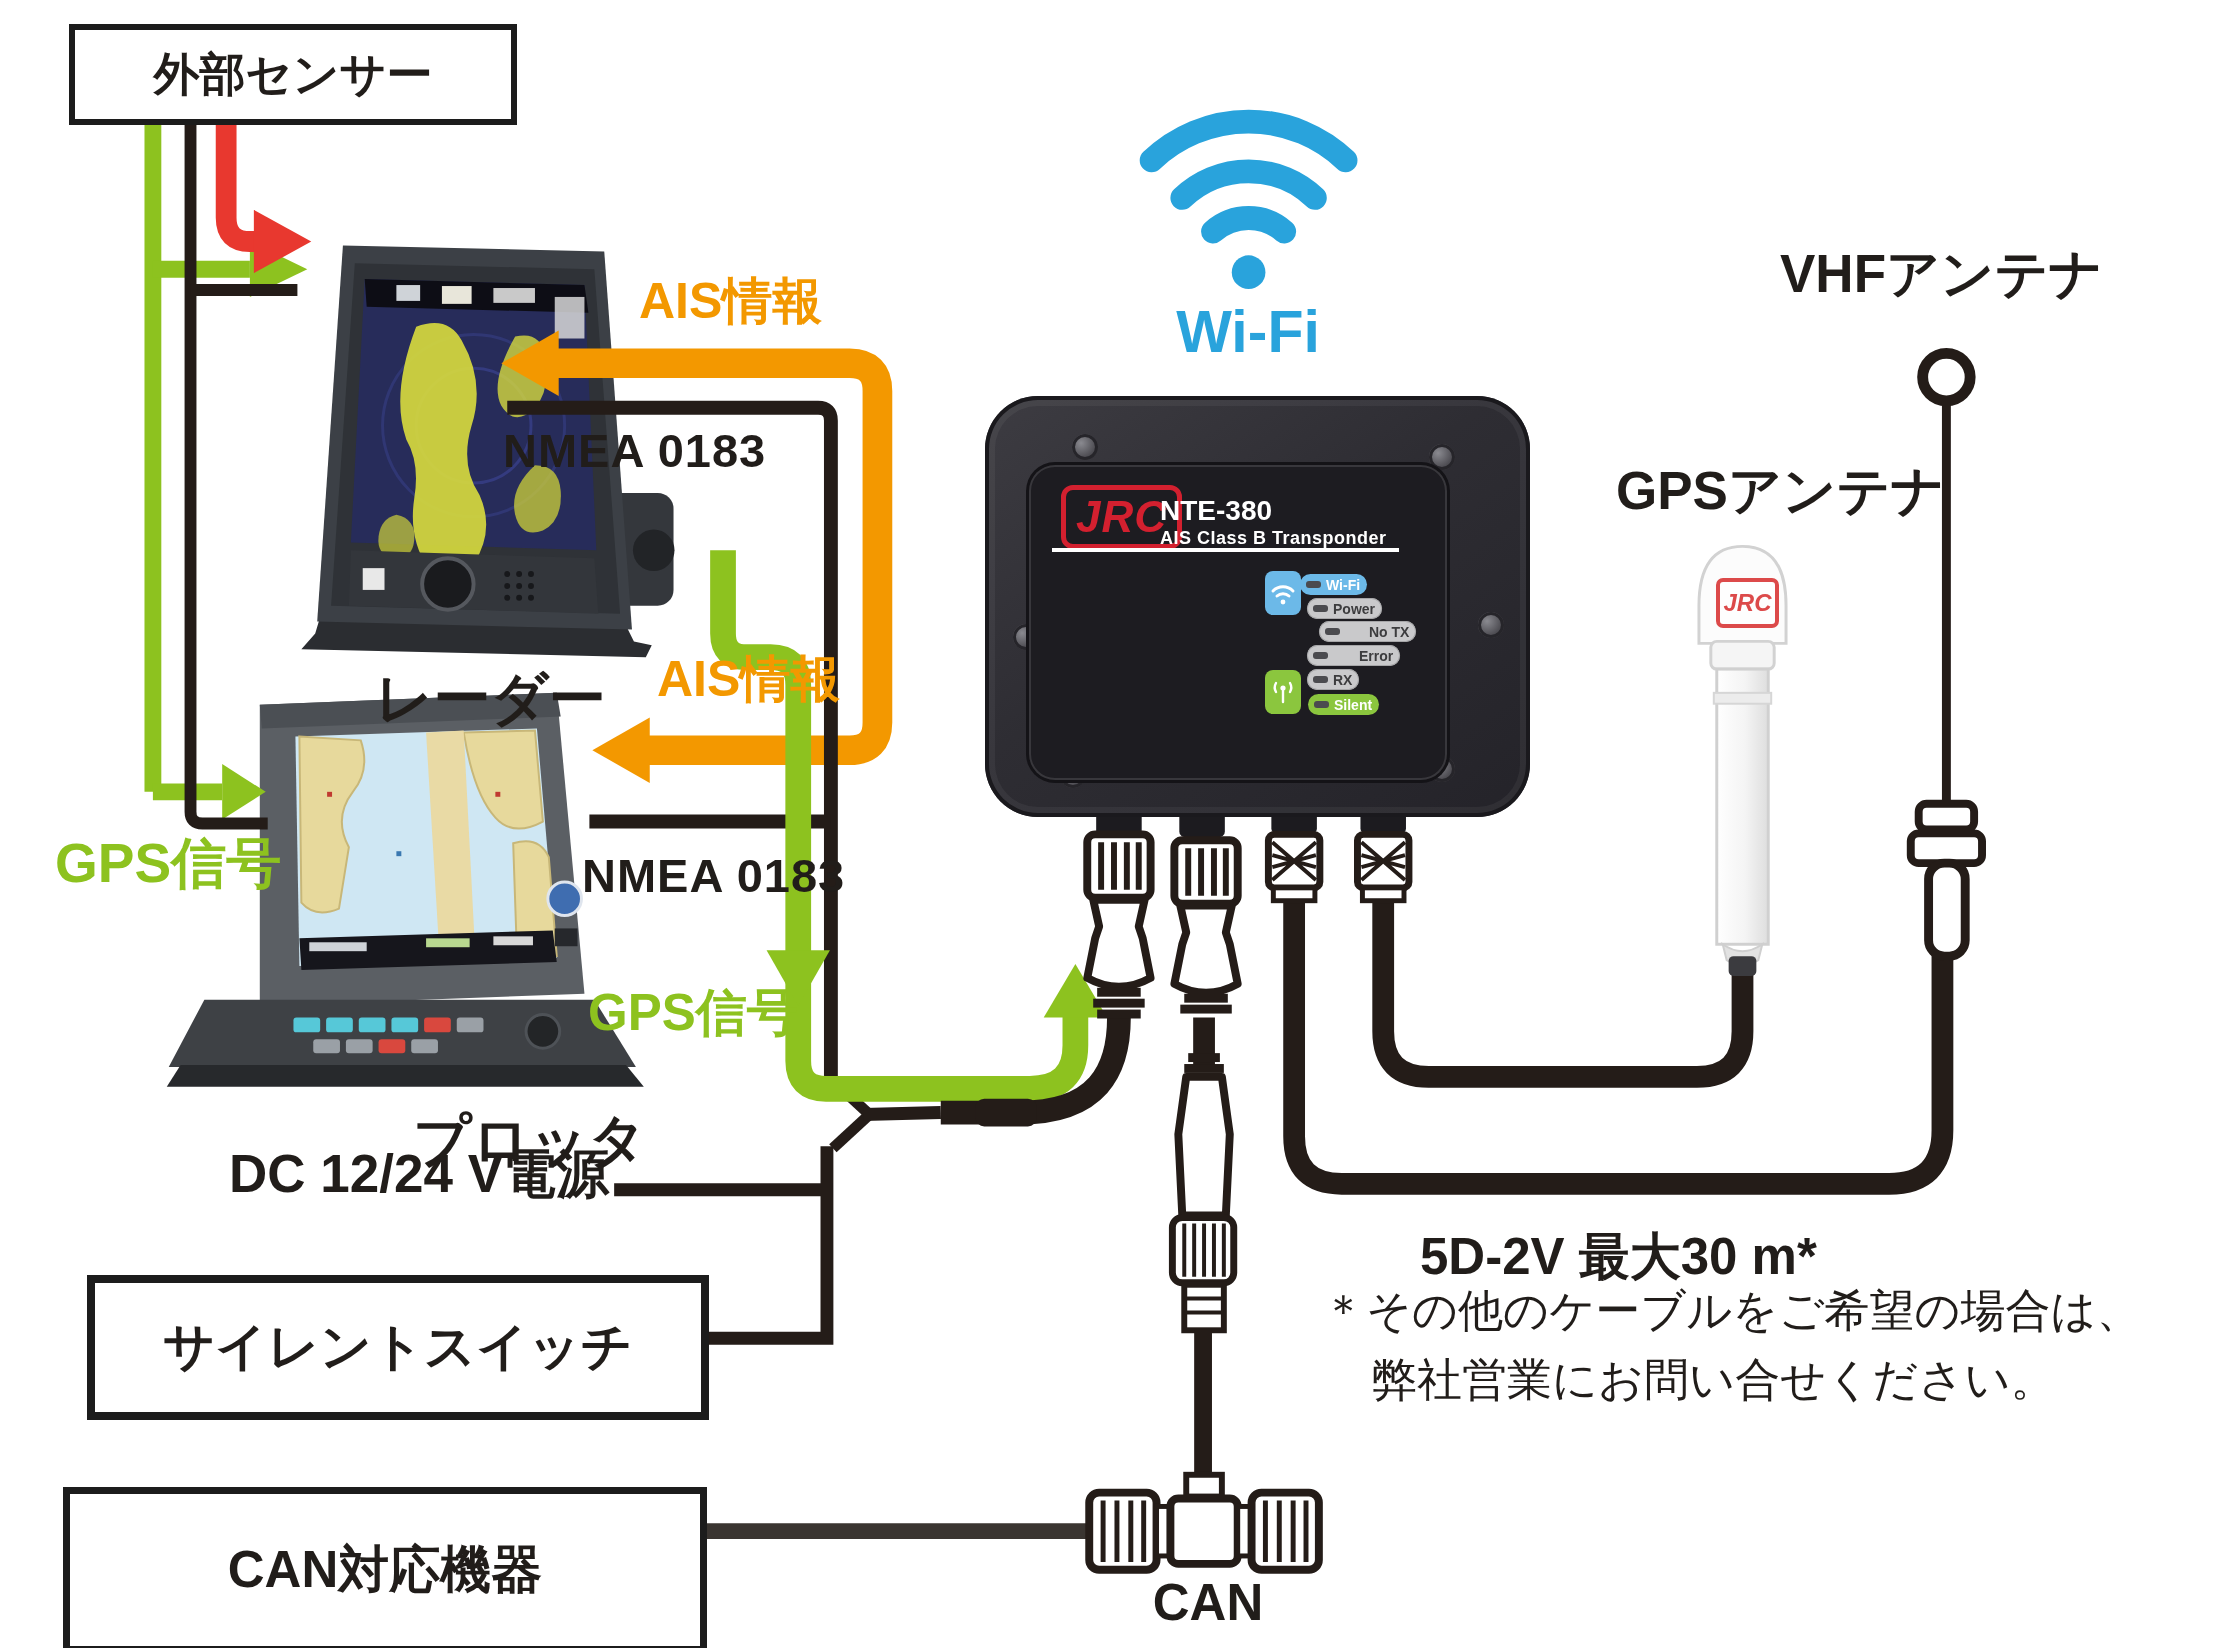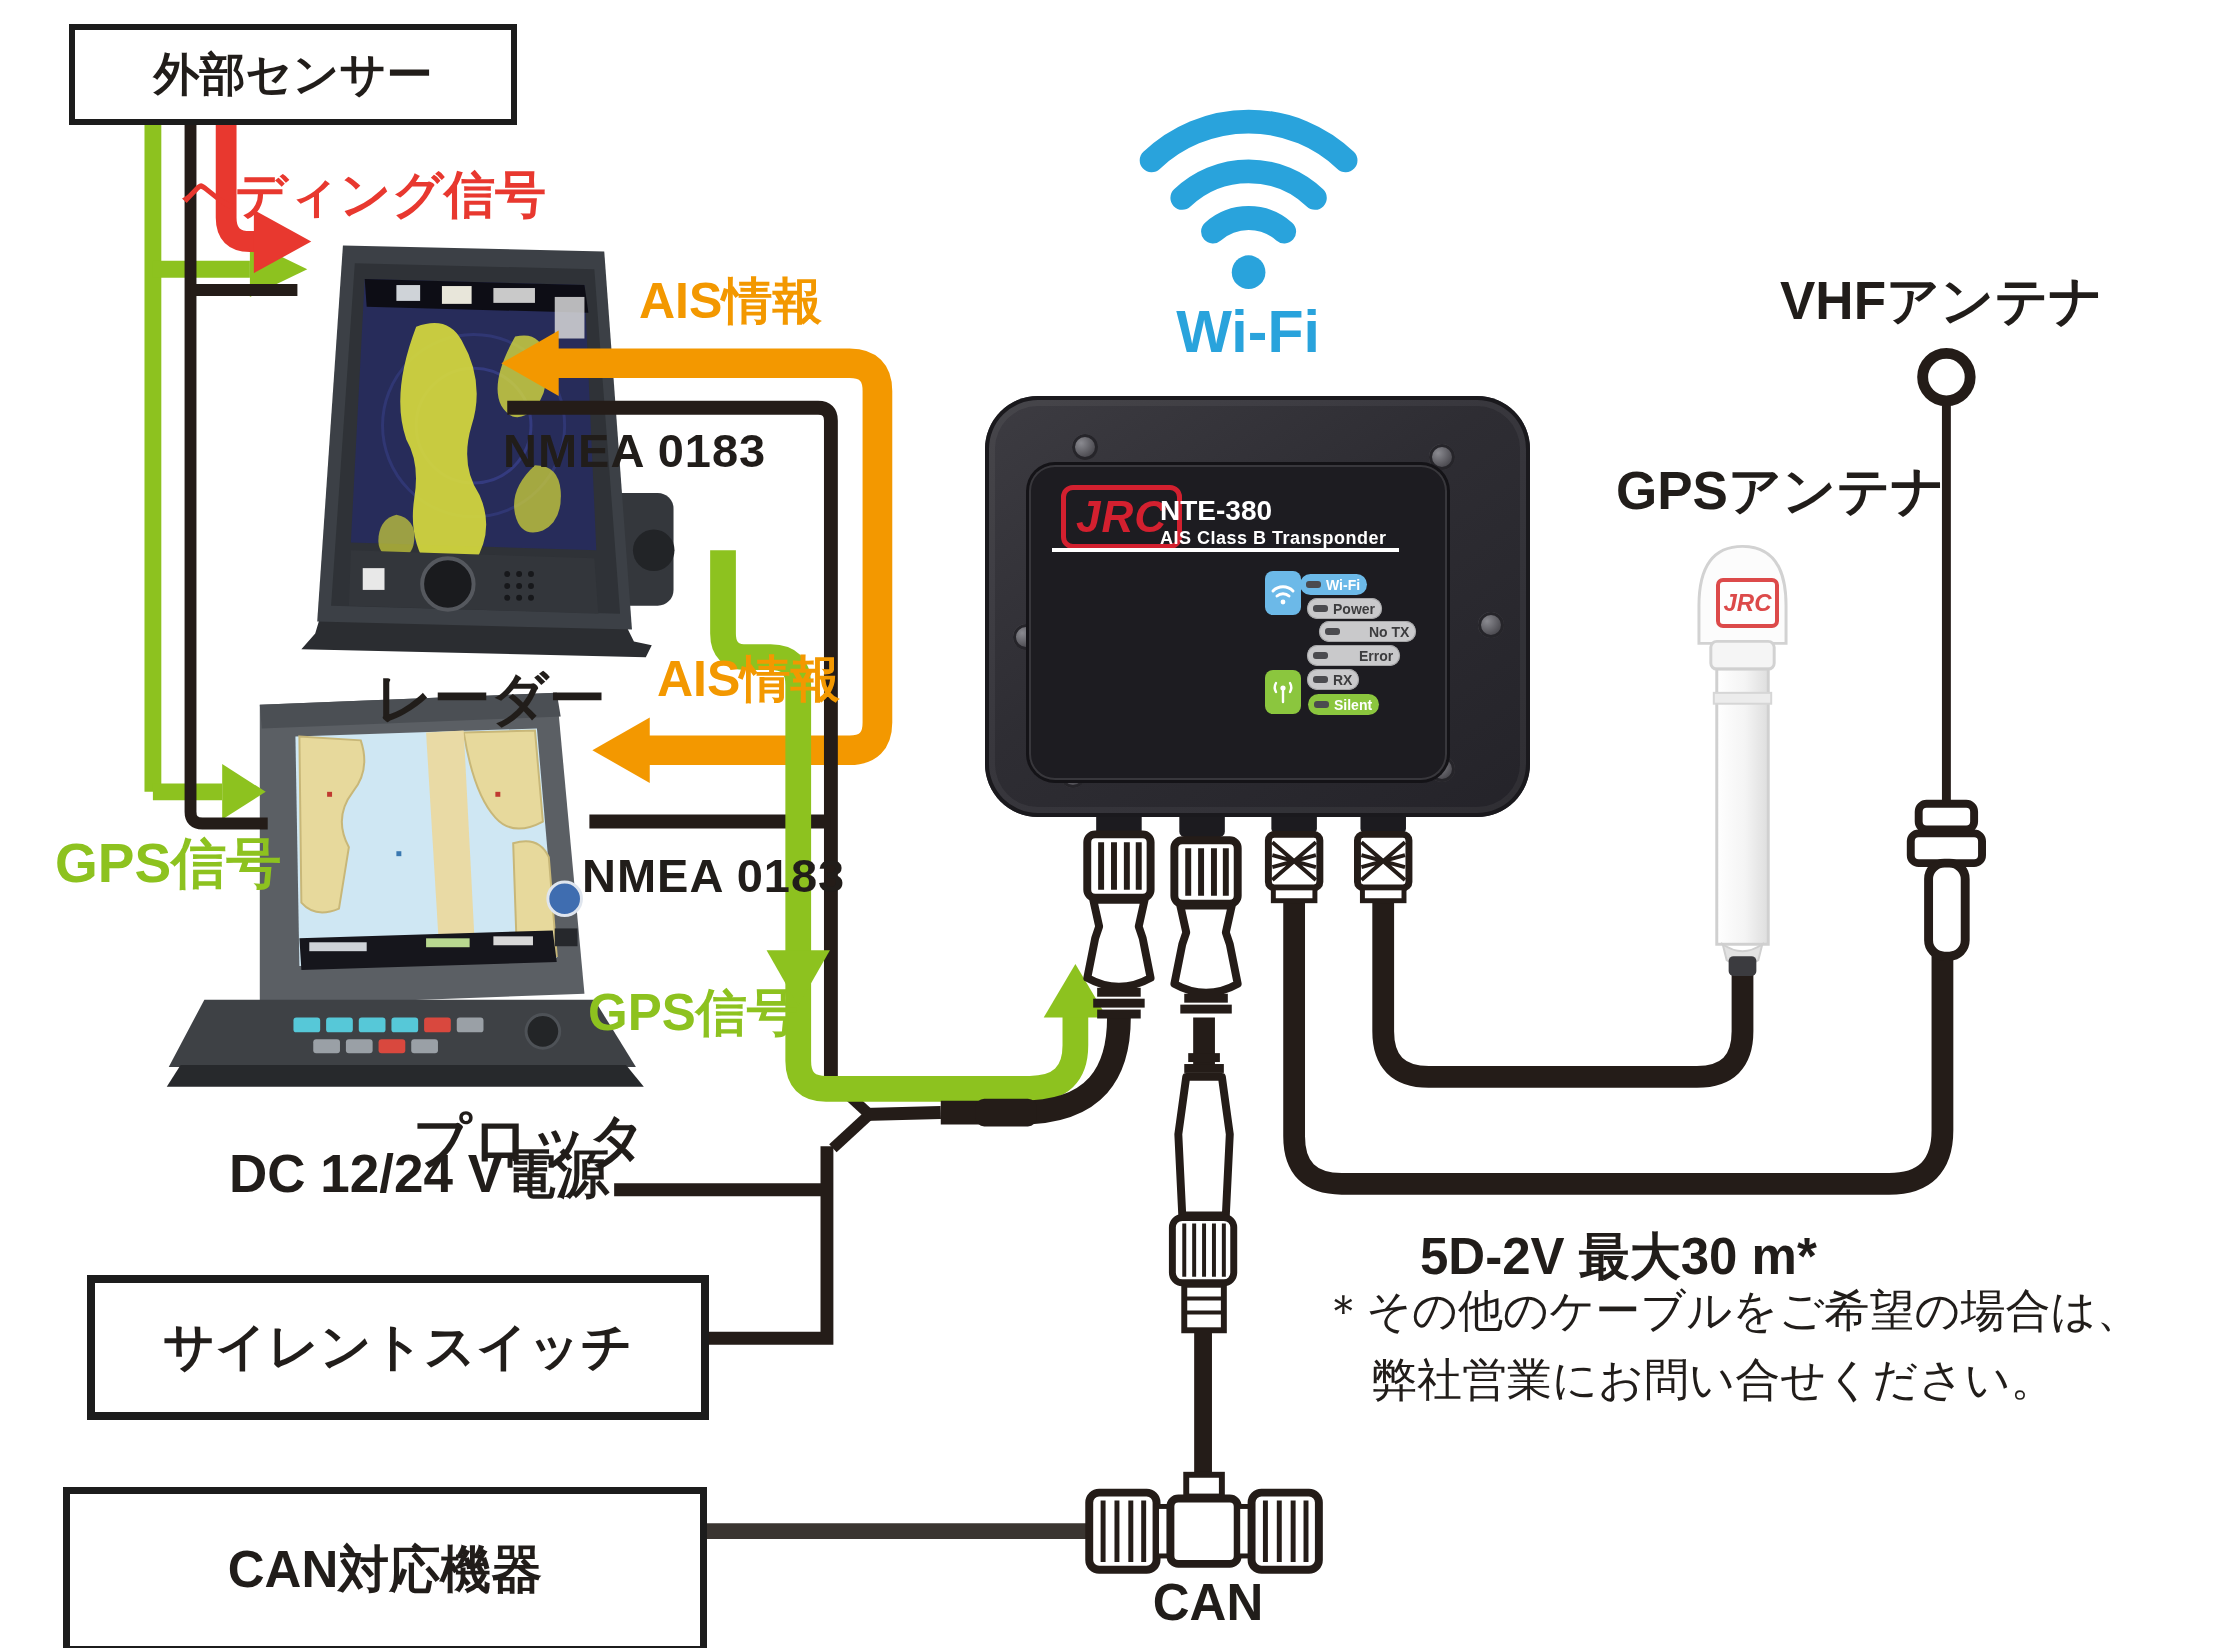--- a/index.html
+++ b/index.html
@@ -254,31 +254,30 @@
     <path d="M1194,200 A97,97 0 0 1 1328,200"></path>
     <path d="M1225,234 A54,54 0 0 1 1297,234"></path>
     <circle cx="1261" cy="275" r="17" fill="#29a3dc" stroke="none"></circle>
   </g>
 </svg>
 
   <div class="obox" style="left:69px;top:24px;width:436px;height:89px;font-size:46px;">
     <span>外部センサー</span>
   </div>
 
-  <div class="lbl red" style="left:183px;top:168px;font-size:51px;">ヘディング信号</div>
   <div class="lbl orange" style="left:609px;top:275px;font-size:50px;">AIS情報</div>
   <div class="lbl mid" style="left:503px;top:426px;font-size:47px;letter-spacing:1px;">NMEA 0183</div>
   <div class="lbl center" style="left:337px;top:669px;width:307px;font-size:57px;">レーダー</div>
   <div class="lbl orange" style="left:627px;top:653px;font-size:50px;">AIS情報</div>
   <div class="lbl mid" style="left:582px;top:851px;font-size:47px;letter-spacing:1px;">NMEA 0183</div>
   <div class="lbl green" style="left:55px;top:835px;font-size:55px;">GPS信号</div>
   <div class="lbl green" style="left:588px;top:986px;font-size:51px;">GPS信号</div>
   <div class="lbl center" style="left:374px;top:1111px;width:312px;font-size:57px;">プロッタ</div>
   <div class="lbl blue center" style="left:1158px;top:302px;width:180px;font-size:59px;">Wi-Fi</div>
-  <div class="lbl" style="left:1780px;top:273px;font-size:53px;">VHFアンテナ</div>
+  <div class="lbl" style="left:1780px;top:246px;font-size:53px;">VHFアンテナ</div>
   <div class="lbl" style="left:1616px;top:463px;font-size:53px;">GPSアンテナ</div>
   <div class="lbl" style="left:149px;top:1146px;width:460px;font-size:53px;text-align:right;">DC 12/24 V電源</div>
 
   <div class="obox" style="left:87px;top:1275px;width:606px;height:129px;border-width:8px;font-size:51px;">
     <span>サイレントスイッチ</span>
   </div>
   <div class="obox" style="left:63px;top:1487px;width:630px;height:152px;border-width:7px;font-size:51px;">
     <span>CAN対応機器</span>
   </div>
 

